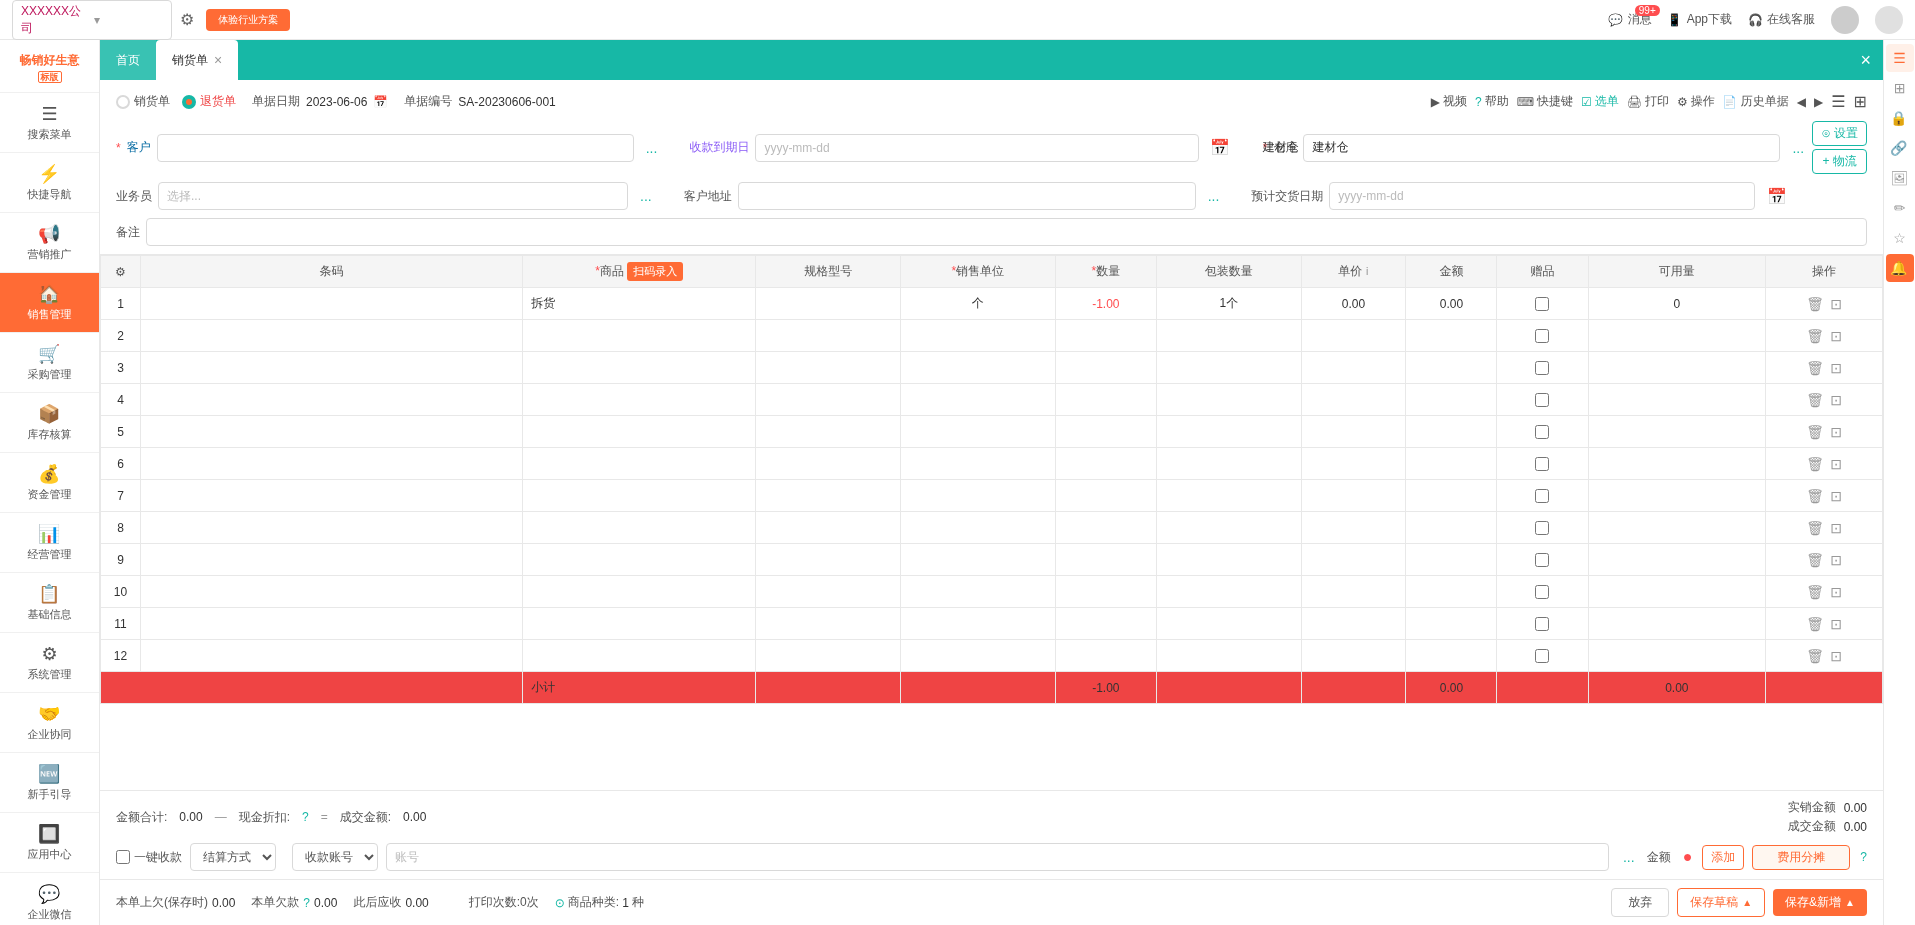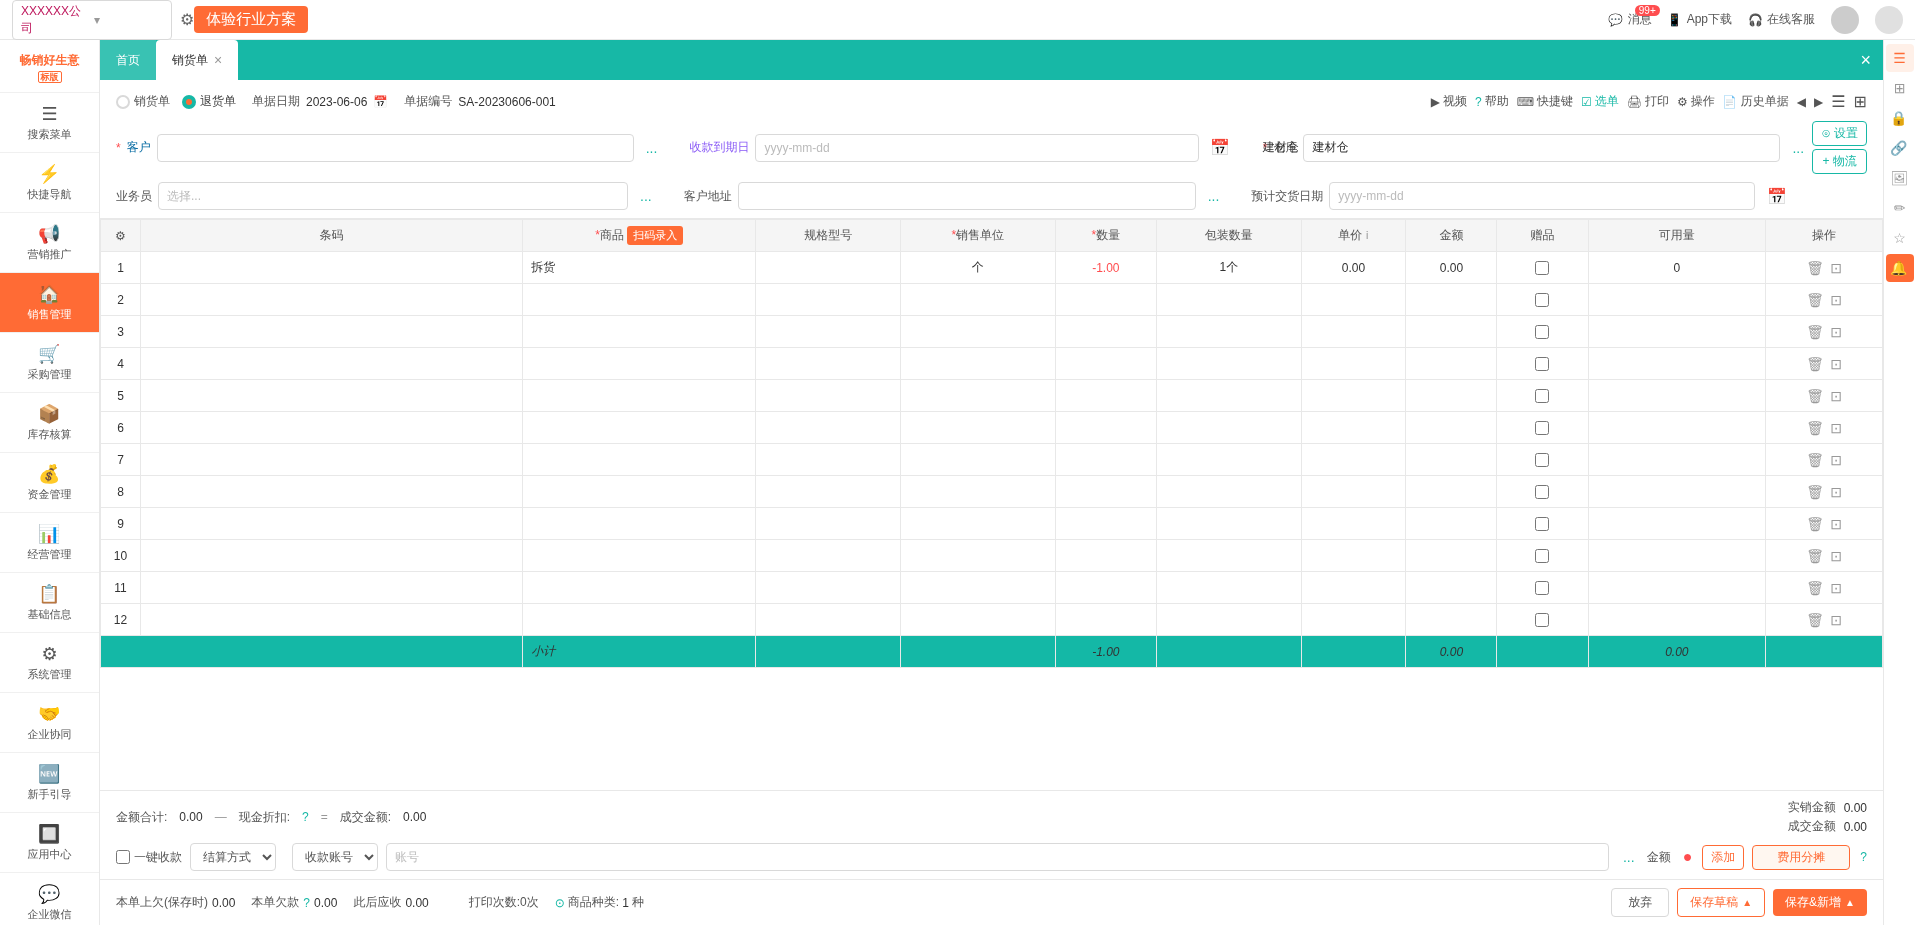--- a/index.html
+++ b/index.html
@@ -11,22 +11,22 @@
       padding: 0 12px; border-bottom: 1px solid #e8e8e8; position: relative; z-index: 10;
     }
     .company-selector {
       display: flex; align-items: center; border: 1px solid #d9d9d9; border-radius: 4px;
       padding: 2px 8px; cursor: pointer; min-width: 160px; background: #fff;
     }
     .company-selector span { flex: 1; color: #be185d; }
     .company-selector .arrow { color: #999; margin-left: 4px; }
     .gear-btn { margin-left: 8px; color: #666; cursor: pointer; font-size: 16px; }
     .trial-btn {
-      background: #ff6b35; color: #fff; border: none;
-      border-radius: 4px; padding: 4px 12px; cursor: pointer; font-size: 15px;
+      margin-left: 12px; background: #ff6b35; color: #fff; border: none;
+      border-radius: 4px; padding: 4px 12px; cursor: pointer; font-size: 10px;
     }
     .top-right { margin-left: auto; display: flex; align-items: center; gap: 16px; }
     .top-right-item { display: flex; align-items: center; gap: 4px; color: #555; cursor: pointer; position: relative; }
     .badge {
       background: #ff4d4f; color: #fff; font-size: 10px; border-radius: 8px;
       padding: 0 4px; position: absolute; top: -6px; right: -8px; min-width: 18px; text-align: center;
     }
     .avatar { width: 28px; height: 28px; border-radius: 50%; background: #ccc; }
 
     
@@ -121,21 +121,21 @@
       color: #333; height: 32px;
     }
     .row-num { color: #999; width: 30px; }
     .col-actions { display: flex; align-items: center; justify-content: center; gap: 6px; }
     .action-icon { color: #999; cursor: pointer; font-size: 14px; }
     .negative { color: #ff4d4f; }
     .scan-btn {
       background: #ff6b35; color: #fff; border: none; border-radius: 3px;
       padding: 2px 6px; cursor: pointer; font-size: 11px;
     }
-    .subtotal-row td { background: #14b8a6; font-weight: 500; font-style: italic; }
+    .subtotal-row td { background: #ef4444; font-weight: 500; }
     .checkbox-cell { display: flex; align-items: center; justify-content: center; }
     input[type="checkbox"] { width: 14px; height: 14px; }
 
     
     .bottom-area { background: #fff; border-top: 1px solid #e8e8e8; padding: 8px 16px; }
     .calc-row { display: flex; align-items: center; gap: 12px; margin-bottom: 8px; }
     .payment-row { display: flex; align-items: center; gap: 8px; }
     .checkbox-label { display: flex; align-items: center; gap: 4px; cursor: pointer; color: #555; }
     .payment-select {
       border: 1px solid #d9d9d9; border-radius: 4px; padding: 3px 8px;
@@ -307,21 +307,21 @@
     <div class="form-area">
 
       <div class="form-toolbar">
         <div class="radio-group">
           <div class="radio-item">
             <div class="radio-dot"></div>
             <span>销货单</span>
           </div>
           <div class="radio-item active">
             <div class="radio-dot checked"></div>
-            <span style="color:#404040;">退货单</span>
+            <span style="color:#ef4444;">退货单</span>
           </div>
         </div>
         <div class="date-field">
           <span>单据日期</span>
           <span class="date-value">2023-06-06</span>
           <span class="date-icon">📅</span>
         </div>
         <div class="doc-no">
           <span>单据编号</span>
           <span class="doc-no-value">SA-20230606-001</span>
@@ -411,20 +411,24 @@
         </div>
         <div style="width:32px;"></div>
         <div style="flex:1; display:flex; align-items:center; gap:6px;">
           <span style="color:#555;">预计交货日期</span>
           <input class="form-input" placeholder="yyyy-mm-dd" style="flex: 1 1 0%;">
           <span class="calendar-icon">📅</span>
         </div>
         <div style="width:80px;"></div>
       </div>
 
+      <div class="notes-row">
+        <span style="color:#555;margin-right:6px;">备注</span>
+        <input class="notes-input" style="flex: 1 1 0%;">
+      </div>
     </div>
 
     <div class="page-wrapper">
       <div class="table-area">
         <table class="data-table">
           <thead>
             <tr>
               <th style="width:40px;">
                 <span>⚙</span>
               </th>

